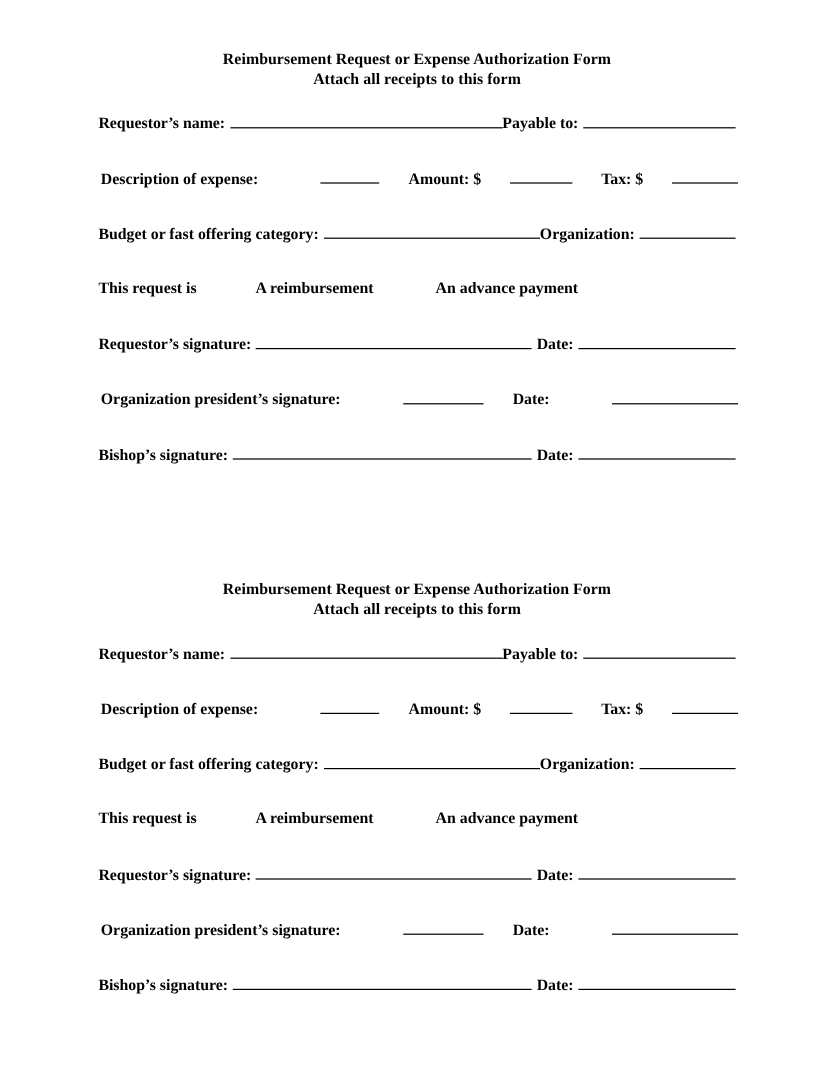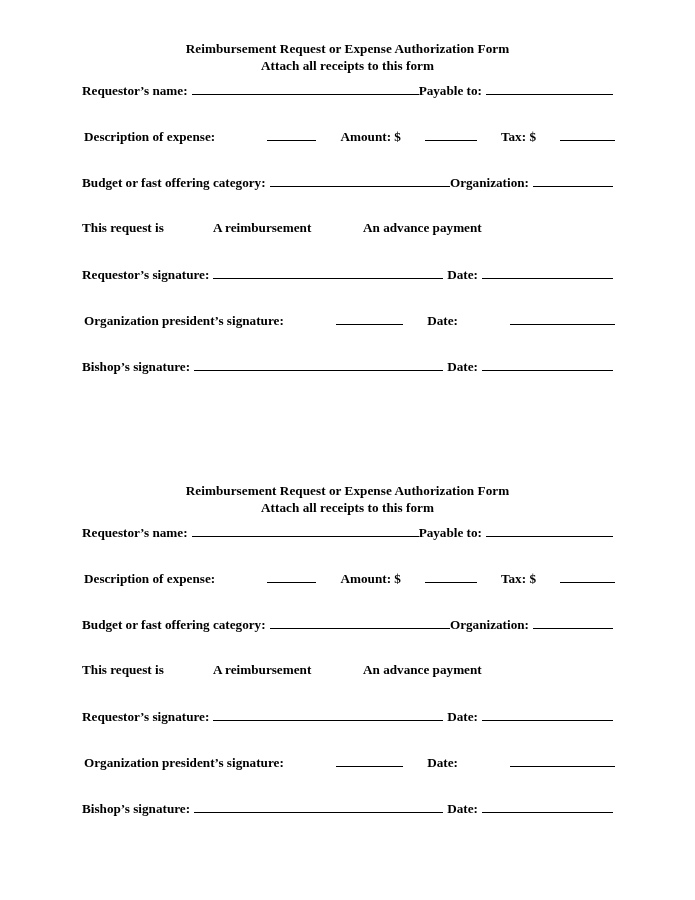--- a/index.html
+++ b/index.html
@@ -35,21 +35,21 @@
     text-align: center;
     font-weight: bold;
     font-size: 13.2px;
     line-height: 17px;
     letter-spacing: 0.05px;
   }
   .title-line { display: block; }
 
   
   .rows {
-    margin-top: 8px;
+    margin-top: 20px;
   }
   .form-row {
     position: relative;
     height: 46px;
     font-weight: bold;
     font-size: 13.2px;
     line-height: 16px;
     white-space: nowrap;
   }
   .form-row .row-inner {

